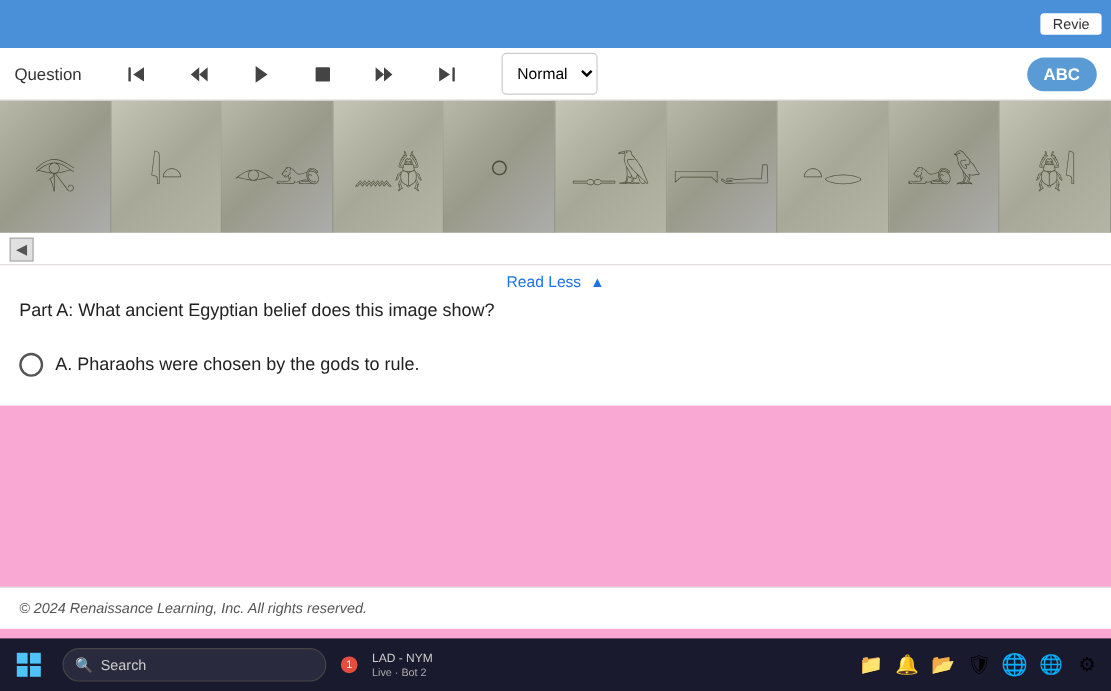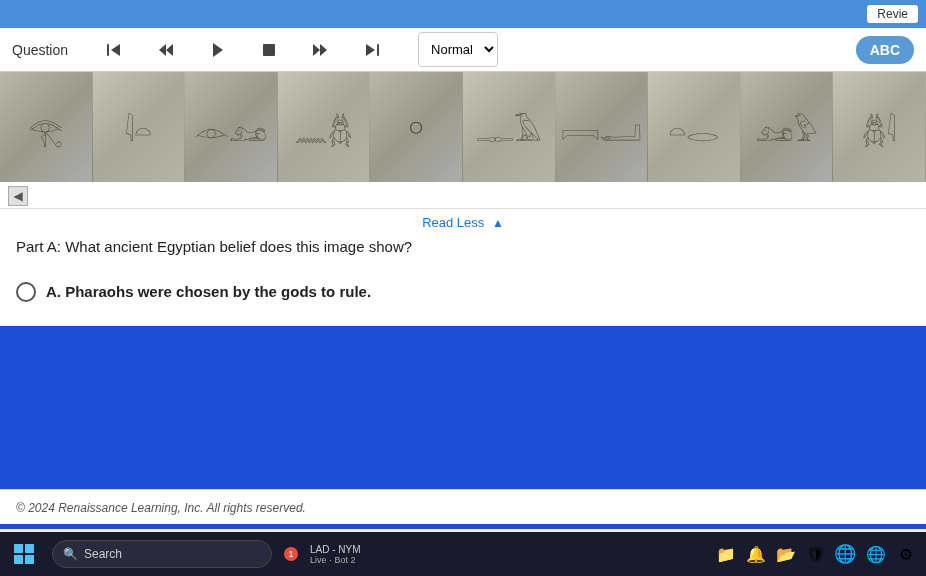--- a/index.html
+++ b/index.html
@@ -8,21 +8,21 @@
       height: 576px;
       background: #f0f0f0;
       font-family: Arial, sans-serif;
       overflow: hidden;
       position: relative;
     }
 
     
     .top-bar {
       width: 100%;
-      height: 28px;
+      height: 40px;
       background: #4a90d9;
       display: flex;
       align-items: center;
       justify-content: flex-end;
       padding-right: 8px;
     }
     .review-btn {
       background: white;
       border: none;
       border-radius: 3px;
@@ -156,21 +156,20 @@
       margin-bottom: 24px;
       line-height: 1.4;
     }
 
     .answer-option {
       display: flex;
       align-items: flex-start;
       gap: 10px;
       margin-bottom: 16px;
       cursor: pointer;
-      font-weight: bold;
     }
     .radio-circle {
       width: 20px;
       height: 20px;
       border-radius: 50%;
       border: 2px solid #555;
       background: white;
       flex-shrink: 0;
       margin-top: 1px;
       cursor: pointer;
@@ -284,21 +283,21 @@
     .taskbar-app-name {
       font-size: 10px;
       color: #ccc;
     }
     .taskbar-app-sub {
       font-size: 9px;
       color: #aaa;
     }
 
     .main-content {
-      background: #1d4ed8;
+      background: #f9a8d4;
       min-height: 320px;
     }
   </style>
 </head>
 <body>
 
 <div class="top-bar">
   <button class="review-btn">Revie</button>
 </div>
 

